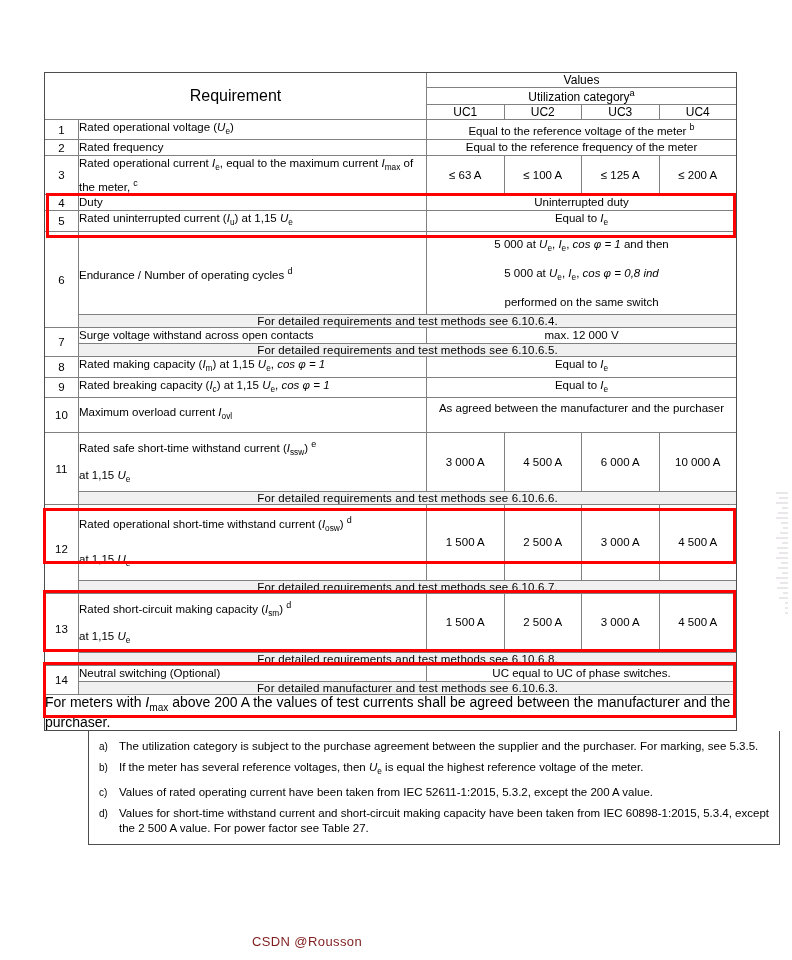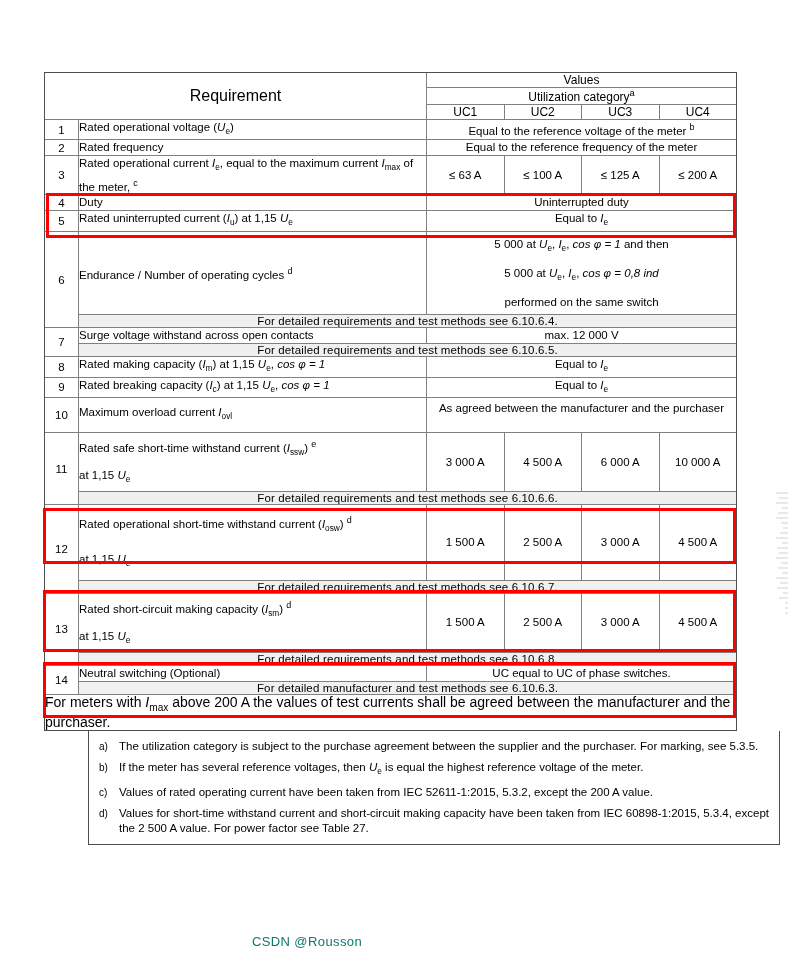--- a/index.html
+++ b/index.html
@@ -182,21 +182,21 @@
   
   .watermark {
     position: absolute;
     left: 0;
     top: 934px;
     width: 632px;
     text-align: center;
     padding-right: 18px;
     box-sizing: border-box;
     font-size: 13px;
-    color: #0f766e;
+    color: #7f1d1d;
     letter-spacing: 0.4px;
     z-index: 6;
   }
 </style>
 </head>
 <body>
 
 <div class="page">
 
 

